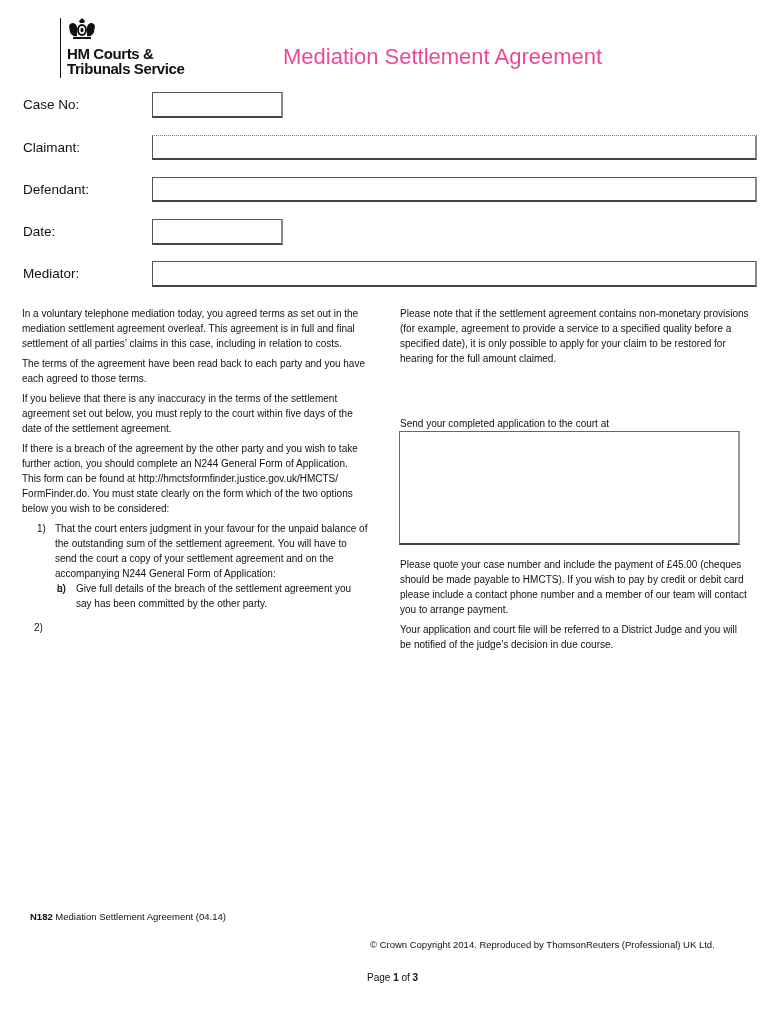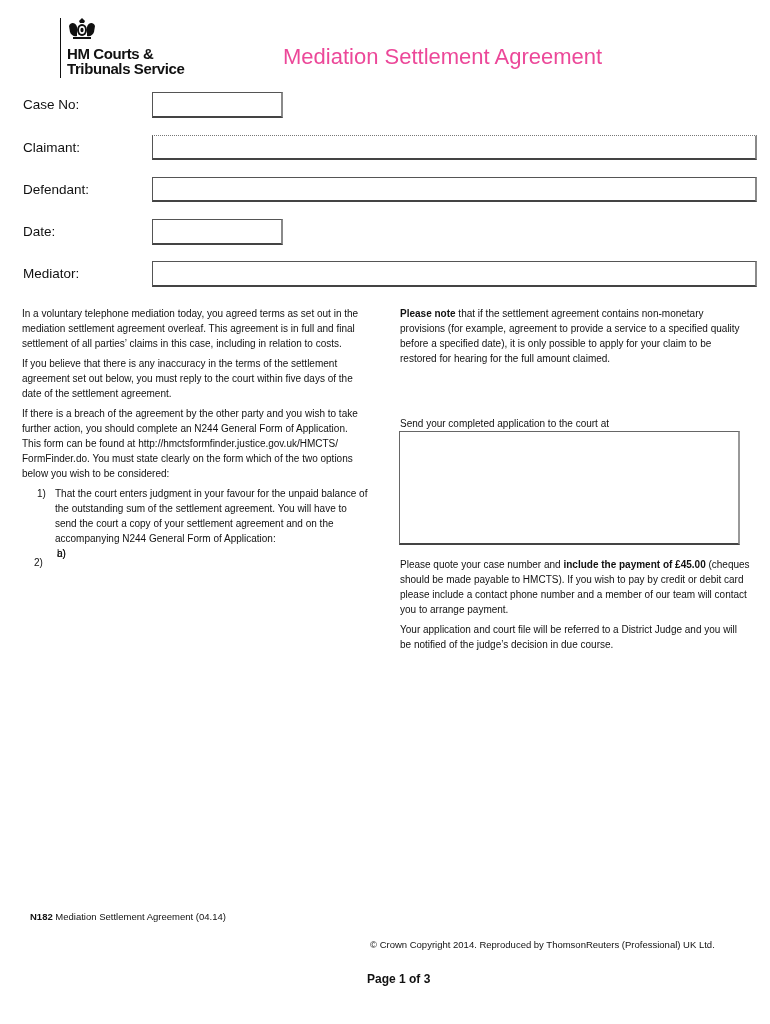--- a/index.html
+++ b/index.html
@@ -8,29 +8,29 @@
   .abs { position: absolute; }
   .logo-wrap { left: 20px; top: 18px; height: 60px; border-left: 1.5px solid #111; padding-left: 6px; margin-left: 40px; }
   .crest { width: 30px; height: 22px; }
   .logo-text { font-size: 15px; font-weight: bold; line-height: 15px; letter-spacing: -0.4px; margin-top: 2px; }
   .title { left: 283px; top: 44px; font-size: 22px; color: #ec4899; }
   .field-label { left: 23px; font-size: 13.5px; }
   .field-box { background: #fff; border: 1px solid #555; border-right: 2px solid #8a8a8a; border-bottom: 2px solid #444; box-sizing: border-box; }
   .field-box.wide { border-top: 1px dotted #777; }
   .col { font-size: 10px; line-height: 15px; }
   .col p { margin: 0 0 5px 0; }
-  .col b { font-weight: bold; }
+  .col b { font-weight: normal; }
   .list1 { margin: 0; padding-left: 15px; }
   .li { position: relative; padding-left: 18px; }
   .li .num { position: absolute; left: 0; top: 0; }
   .sub { padding-left: 20px; }
   .sub .li { padding-left: 19px; }
   .footer-left { left: 30px; top: 911px; font-size: 9.5px; }
   .footer-right { left: 370px; top: 907px; font-size: 9.5px; margin-top: 32px; }
-  .page-num { left: 367px; top: 972px; font-size: 12px; font-weight: bold; }
+  .page-num { left: 367px; top: 972px; font-size: 10px; }
   .addr-box { left: 399px; top: 431px; width: 341px; height: 114px; border: 1px solid #666; border-right: 2px solid #999; border-bottom: 2px solid #444; box-sizing: border-box; }
 </style>
 </head>
 <body>
 
 <div class="abs logo-wrap">
   <svg class="crest" viewBox="0 0 30 22">
     <g fill="#111">
       <ellipse cx="15" cy="12" rx="5" ry="6"></ellipse>
       <path d="M12 3 L15 0 L18 3 L17 5 L13 5 Z"></path>
@@ -58,32 +58,34 @@
 <div class="abs field-box" style="left:152px;top:177px;width:605px;height:25px"></div>
 
 <div class="abs field-label" style="top:224px">Date:</div>
 <div class="abs field-box" style="left:152px;top:219px;width:131px;height:26px"></div>
 
 <div class="abs field-label" style="top:266px">Mediator:</div>
 <div class="abs field-box" style="left:152px;top:261px;width:605px;height:26px"></div>
 
 <div class="abs col" style="left:22px;top:306px;width:347px">
   <p>In a voluntary telephone mediation today, you agreed terms as set out in the mediation settlement agreement overleaf. This agreement is in full and final settlement of all parties’ claims in this case, including in relation to costs.</p>
+  <p>The terms of the agreement have been read back to each party and you have each agreed to those terms.</p>
   <p>If you believe that there is any inaccuracy in the terms of the settlement agreement set out below, you must reply to the court within five days of the date of the settlement agreement.</p>
   <p>If there is a breach of the agreement by the other party and you wish to take further action, you should complete an N244 General Form of Application. This form can be found at http://hmctsformfinder.justice.gov.uk/HMCTS/ FormFinder.do. You must state clearly on the form which of the two options below you wish to be considered:</p>
   <div class="list1">
     <div class="li">
       <span class="num">1)</span>
       <span>That the court enters judgment in your favour for the unpaid balance of the outstanding sum of the settlement agreement. You will have to send the court a copy of your settlement agreement and on the accompanying N244 General Form of Application:</span>
       <div class="sub" style="margin-left:-18px">
         <div class="li">
           <span class="num">a)</span>
         </div>
         <div class="li">
           <span class="num">b)</span>
+          <span>Give full details of the breach of the settlement agreement you say has been committed by the other party.</span>
         </div>
       </div>
     </div>
     <div class="li" style="margin-top:9px;margin-left:-3px">
       <span class="num">2)</span>
     </div>
   </div>
 </div>
 
 <div class="abs col" style="left:400px;top:306px;width:350px">

